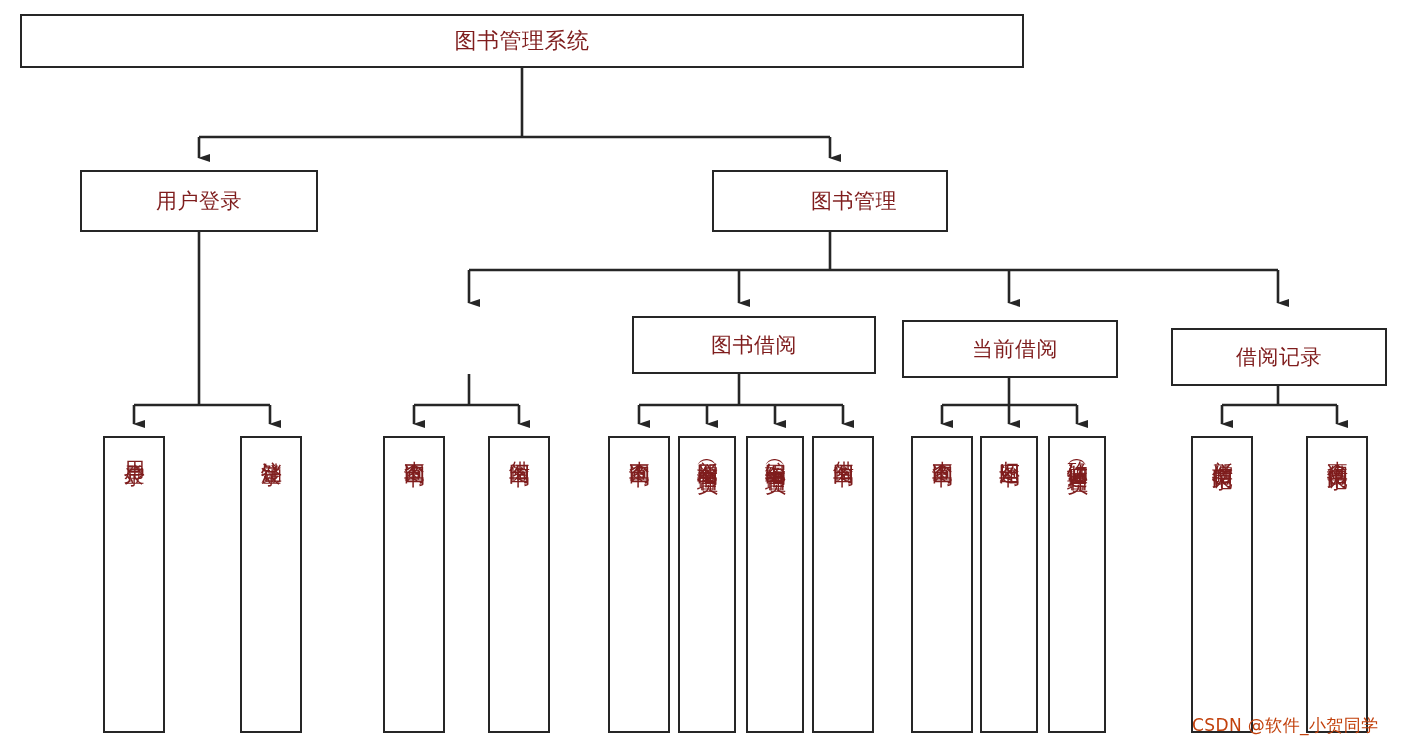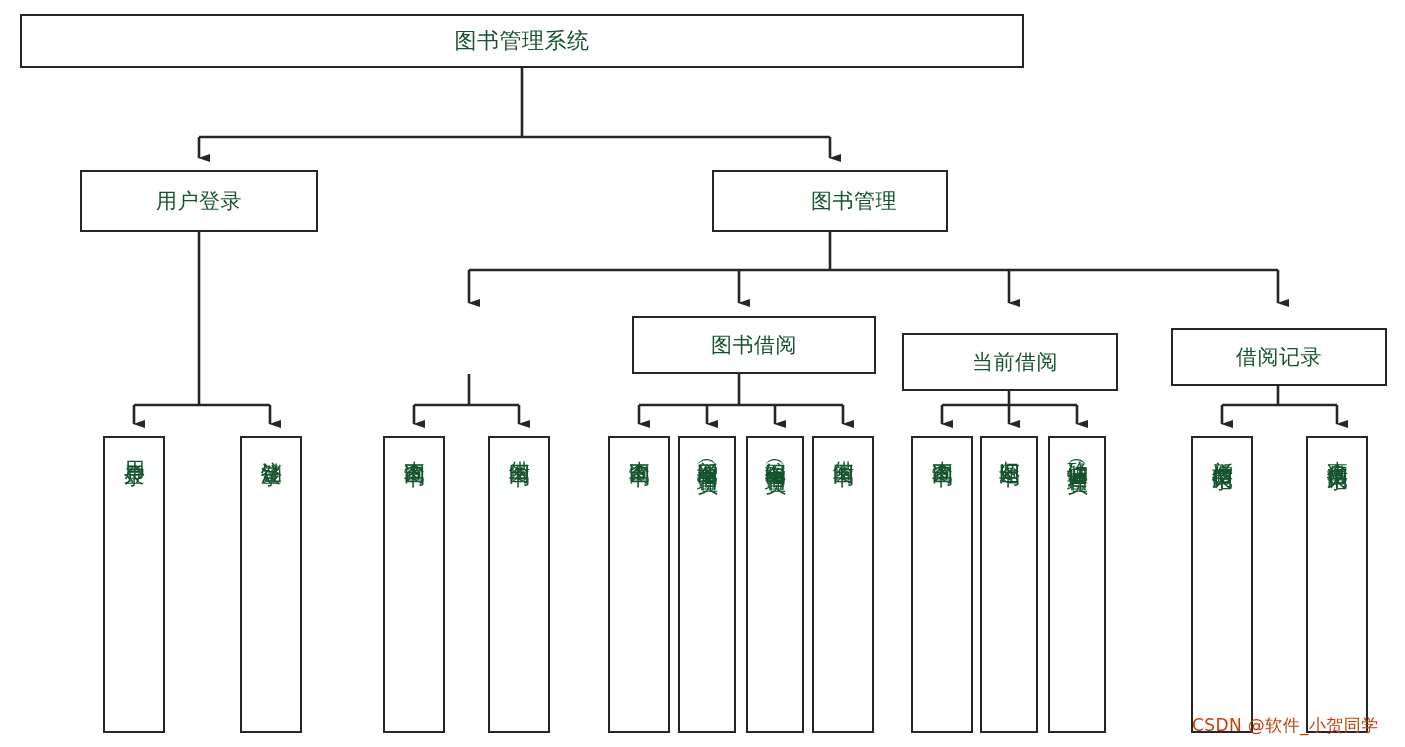--- a/index.html
+++ b/index.html
@@ -30,21 +30,21 @@
     position: absolute;
     box-sizing: border-box;
     background: #ffffff;
     border: 2px solid #262626;
     display: flex;
     align-items: center;
     justify-content: center;
     z-index: 2;
   }
   .node-label {
-    color: #14532d;
+    color: #7f1d1d;
     line-height: 1.18;
     text-align: center;
     white-space: nowrap;
   }
   .node.horizontal .node-label {
     font-size: 21px;
     letter-spacing: 0.5px;
   }
   .node.vertical {
     align-items: flex-start;
@@ -133,21 +133,21 @@
   <div class="node horizontal" style="left:80px; top:170px; width:238px; height:62px;">
     <span class="node-label">用户登录</span>
   </div>
   <div class="node horizontal" style="left:712px; top:170px; width:236px; height:62px;padding-left:48px;">
     <span class="node-label">图书管理</span>
   </div>
 
   <div class="node horizontal" style="left:632px; top:316px; width:244px; height:58px;">
     <span class="node-label">图书借阅</span>
   </div>
-  <div class="node horizontal" style="left:902px; top:333px; width:216px; height:58px;padding-left:10px;">
+  <div class="node horizontal" style="left:902px; top:320px; width:216px; height:58px;padding-left:10px;">
     <span class="node-label">当前借阅</span>
   </div>
   <div class="node horizontal" style="left:1171px; top:316px; width:216px; height:58px;margin-top:12px;">
     <span class="node-label">借阅记录</span>
   </div>
 
   <div class="node vertical" style="left:103px; top:436px; width:62px; height:297px;">
     <span class="node-label">用户登录</span>
   </div>
   <div class="node vertical" style="left:240px; top:436px; width:62px; height:297px;">

